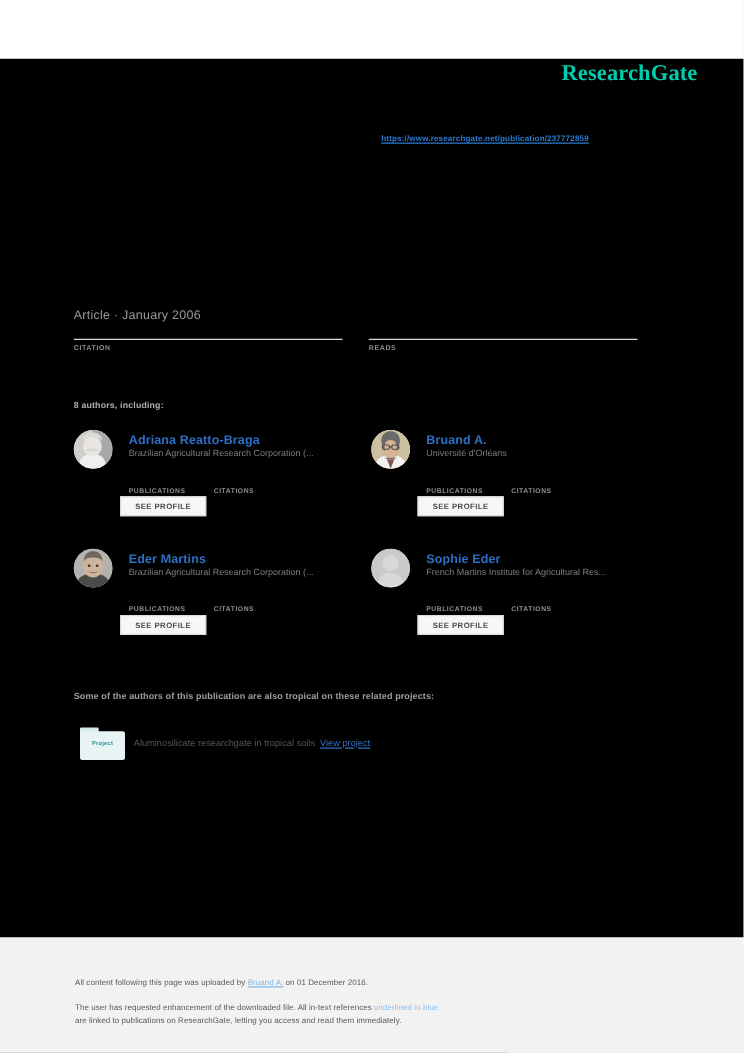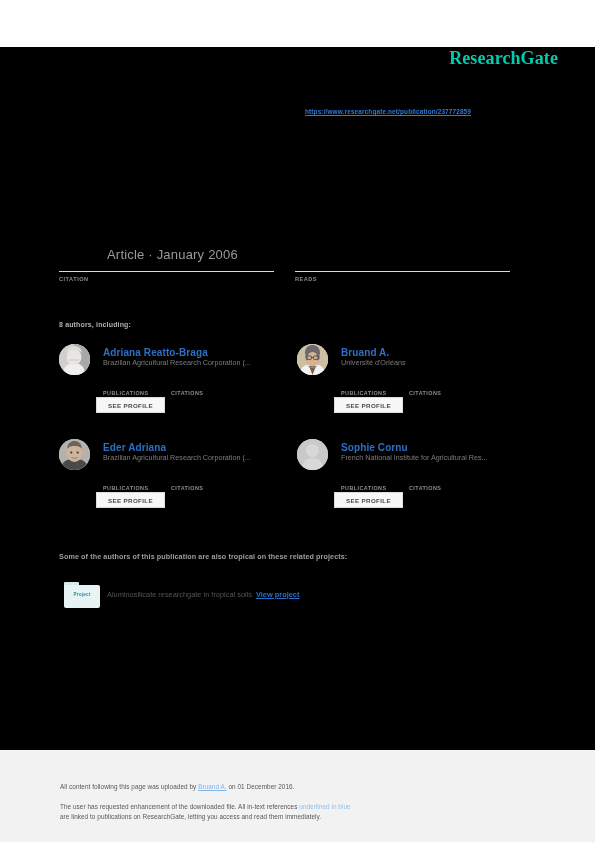--- a/index.html
+++ b/index.html
@@ -79,25 +79,24 @@
     font-size: 13px;
     font-weight: 700;
     line-height: 18px;
   }
 
   
   .article-line {
     position: absolute;
     left: 59px;
     top: 247px;
-    font-size: 13px;
+    font-size: 10px;
     color: #9a9a9a;
     letter-spacing: 0.2px;
     white-space: nowrap;
-    margin-left: 48px;
   }
 
   .stat-col {
     position: absolute;
     top: 258px;
     width: 215px;
   }
   .stat-col.left  { left: 59px; }
   .stat-col.right { left: 295px; }
 
@@ -272,21 +271,21 @@
   .project-title {
     position: absolute;
     left: 48px;
     top: 8px;
     font-size: 7.4px;
     color: #555555;
     white-space: nowrap;
   }
   .project-link {
     font-size: 7.4px;
-    font-weight: 700;
+    font-weight: 400;
     color: #2b6fc4;
     margin-left: 4px;
   }
 
   
   .footer-line {
     position: absolute;
     left: 60px;
     font-size: 6.4px;
     color: #58585a;
@@ -390,43 +389,43 @@
       <svg viewBox="0 0 31 31">
         <rect width="31" height="31" fill="#b5b2ad"></rect>
         <path d="M2 31 C2 23 7 20 15.5 20 C24 20 29 23 29 31 Z" fill="#4a4a48"></path>
         <ellipse cx="15.5" cy="14" rx="8" ry="9" fill="#cdb49c"></ellipse>
         <path d="M8 11 C8 4 12 2 15.5 2 C19 2 23 4 23 11 C23 8 19 7 15.5 7 C12 7 8 8 8 11 Z" fill="#6e655c"></path>
         <ellipse cx="12.3" cy="13.5" rx="1.1" ry="1" fill="#3a3330"></ellipse>
         <ellipse cx="18.7" cy="13.5" rx="1.1" ry="1" fill="#3a3330"></ellipse>
         <path d="M12.5 18.5 C14 19.5 17 19.5 18.5 18.5" stroke="#8a705c" stroke-width="0.8" fill="none"></path>
       </svg>
     </div>
-    <div class="author-name">Eder Adriana</div>
+    <div class="author-name">Eder Martins</div>
     <div class="author-affil">Brazilian Agricultural Research Corporation (...</div>
     <div class="author-stats">
       <div class="row-nums">
         <span class="astat"><span class="num">106</span></span><span class="astat"><span class="num">862</span></span>
       </div>
       <div>
         <span class="astat"><span class="lbl">PUBLICATIONS</span></span><span class="astat"><span class="lbl">CITATIONS</span></span>
       </div>
     </div>
     <div class="see-profile">SEE PROFILE</div>
   </div>
 
   <div class="author a3">
     <div class="avatar">
       <svg viewBox="0 0 31 31">
         <rect width="31" height="31" fill="#c9c9c9"></rect>
         <path d="M5 31 C5 22.5 9.5 19 15.5 19 C21.5 19 26 22.5 26 31 Z" fill="#d8d8d8"></path>
         <circle cx="15.5" cy="11.5" r="6.5" fill="#d8d8d8"></circle>
       </svg>
     </div>
-    <div class="author-name">Sophie Cornu</div>
-    <div class="author-affil">French National Institute for Agricultural Res...</div>
+    <div class="author-name">Sophie Eder</div>
+    <div class="author-affil">French Martins Institute for Agricultural Res...</div>
     <div class="author-stats">
       <div class="row-nums">
         <span class="astat"><span class="num">157</span></span><span class="astat"><span class="num">2,743</span></span>
       </div>
       <div>
         <span class="astat"><span class="lbl">PUBLICATIONS</span></span><span class="astat"><span class="lbl">CITATIONS</span></span>
       </div>
     </div>
     <div class="see-profile">SEE PROFILE</div>
   </div>

